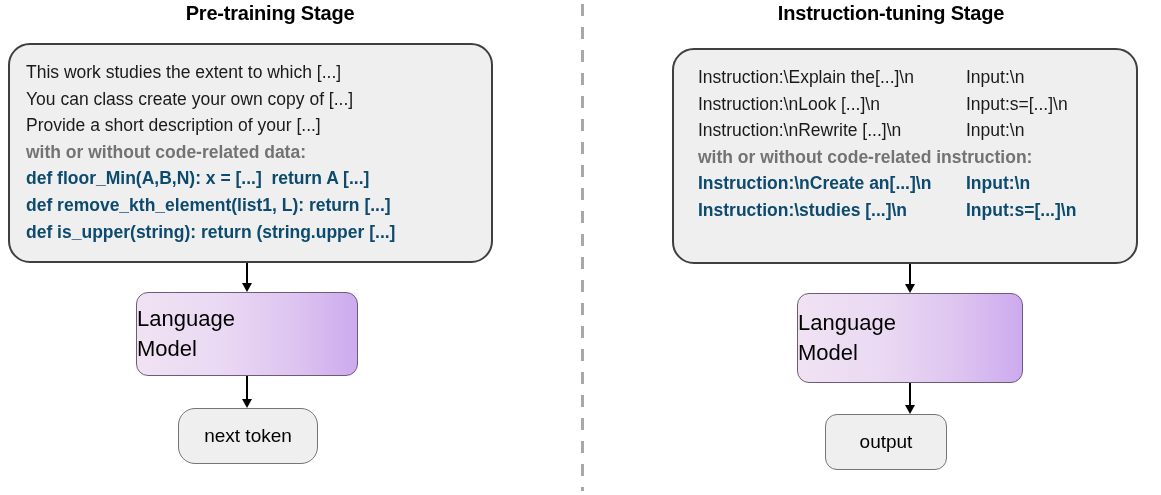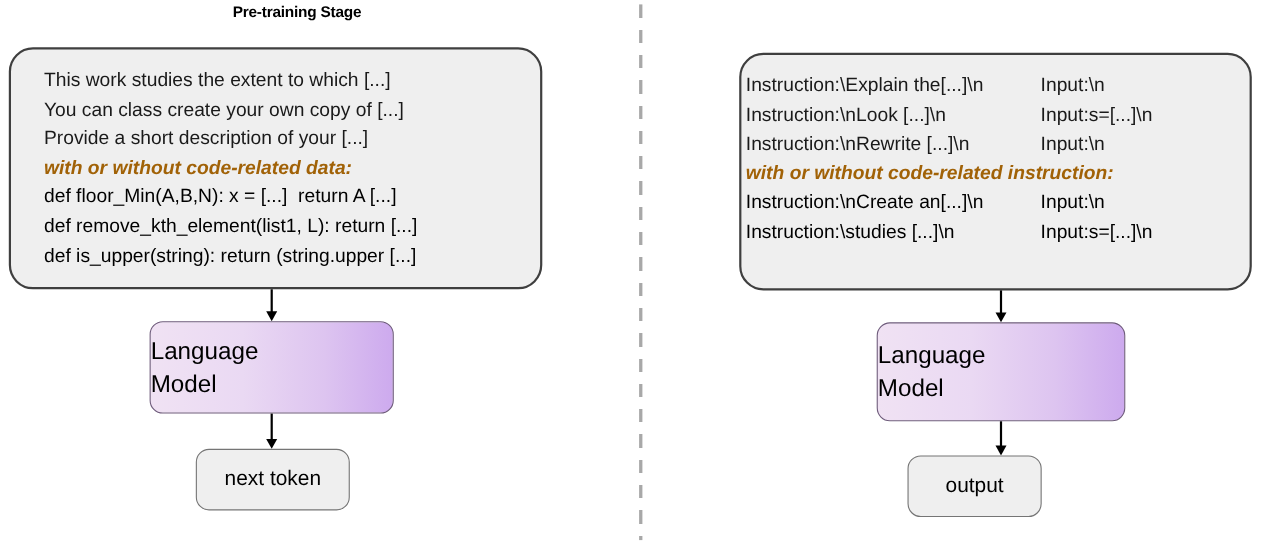--- a/index.html
+++ b/index.html
@@ -18,21 +18,21 @@
 
   .stage { position: absolute; top: 0; height: 495px; }
   #stage-pretraining { left: 0;   width: 540px; }
   #stage-instruction { left: 621px; width: 540px; }
 
   .stage-title {
     position: absolute;
     top: 2px;
     width: 100%;
     text-align: center;
-    font-size: 14px;
+    font-size: 20px;
     font-weight: bold;
     color: #000000;
     letter-spacing: -0.2px;
   }
 
   
   .data-box {
     position: absolute;
     background: #efefef;
     border: 2px solid #3f3f3f;
@@ -42,25 +42,25 @@
   }
   #pretraining-data-box  { left: 8px;  top: 43px; width: 485px; height: 220px; }
   #instruction-data-box  { left: 51px; top: 48px; width: 466px; height: 216px; }
 
   .data-line {
     font-size: 17.5px;
     line-height: 26.6px;
     color: #1a1a1a;
     white-space: pre;
   }
-  #pretraining-data-box .data-line { padding-left: 30px; }
-  #instruction-data-box .data-line { padding-left: 4px; }
-
-  .data-line.muted { color: #000000; }
-  .data-line.emphasis { font-weight: bold; color: #a16207; font-style: italic; }
+  #pretraining-data-box .data-line { padding-left: 16px; }
+  #instruction-data-box .data-line { padding-left: 24px; }
+
+  .data-line.muted { color: #0c4a6e; font-weight: bold; }
+  .data-line.emphasis { font-weight: bold; color: #737373; }
 
   
   .row-2col { display: flex; }
   .row-2col .col-instruction { width: 268px; flex: none; }
   .row-2col .col-input { flex: none; }
 
   
   .lm-box {
     position: absolute;
     border: 1.6px solid #6e5b7b;
@@ -84,21 +84,21 @@
     background: #efefef;
     border: 1.6px solid #757575;
     border-radius: 12px;
     box-sizing: border-box;
     display: flex;
     align-items: center;
     justify-content: center;
     font-size: 19px;
     color: #000000;
   }
-  #pretraining-out-box { left: 178px; top: 408px; width: 140px; height: 56px; }
+  #pretraining-out-box { left: 178px; top: 408px; width: 140px; height: 56px; border-radius: 17px; }
   #instruction-out-box { left: 825px; top: 414px; width: 122px; height: 56px; }
 
   
   .arrow { position: absolute; }
   .arrow .shaft {
     position: absolute;
     left: 0; top: 0;
     width: 2px;
     background: #000000;
   }
@@ -176,20 +176,21 @@
   <div class="out-box" id="pretraining-out-box">
     <span>next token</span>
   </div>
 
 </div>
 
 <div id="stage-divider"></div>
 
 <div class="stage" id="stage-instruction">
 
+  <div class="stage-title">Instruction-tuning Stage</div>
 
   <div class="data-box" id="instruction-data-box">
 
     <div class="data-line row-2col">
       <span class="col-instruction">Instruction:\Explain the[...]\n</span>
       <span class="col-input">Input:\n</span>
     </div>
 
     <div class="data-line row-2col">
       <span class="col-instruction">Instruction:\nLook [...]\n</span>

